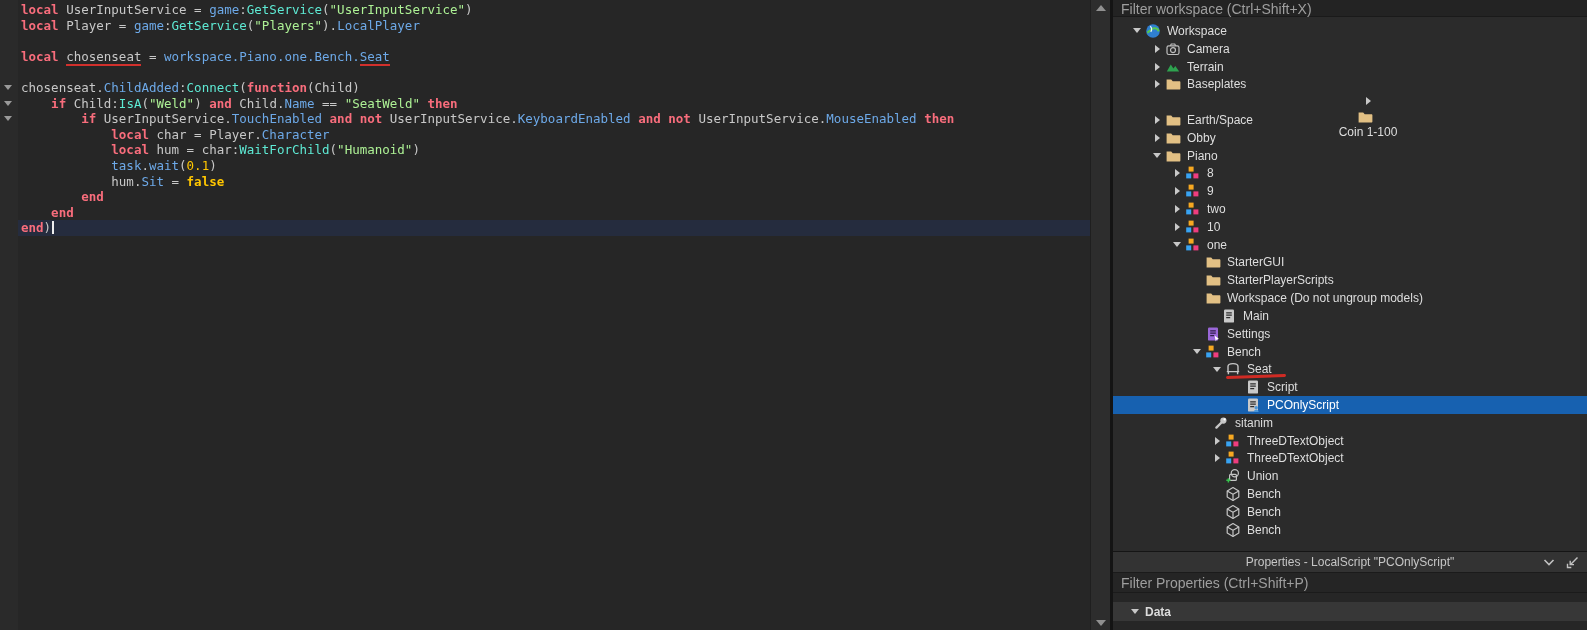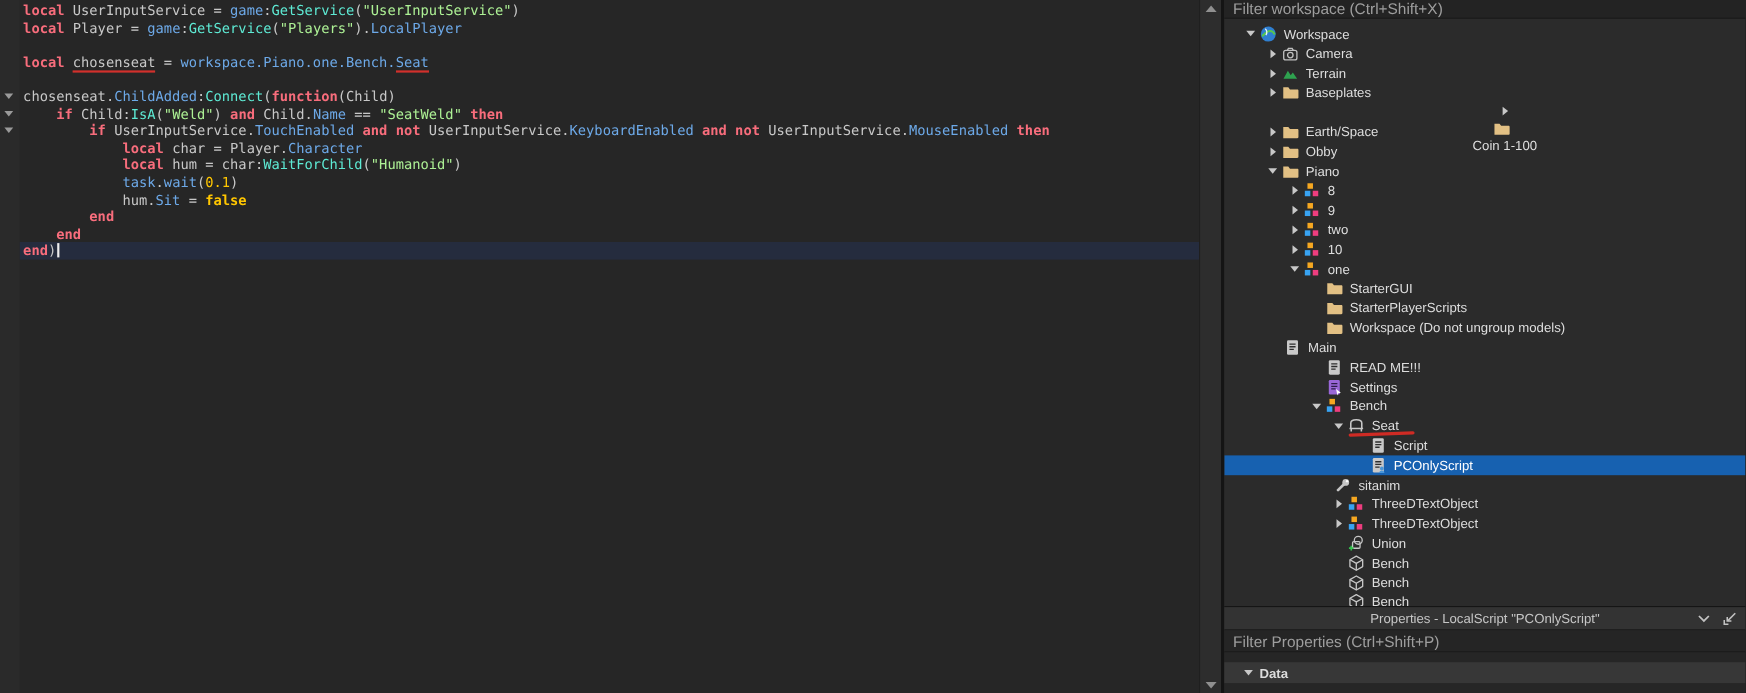--- a/index.html
+++ b/index.html
@@ -284,39 +284,29 @@
         </div>
         <div class="tree-row" style="padding-left: 76px;">
           <span class="expander"></span>
           <span class="tree-icon">
             <svg viewBox="0 0 16 16">
               <path d="M1.6 3.4h4.6l1.5 1.9h6.7c.6 0 1 .4 1 1v6.3c0 .6-.4 1-1 1H1.6z" fill="#e2c084"></path>
             </svg>
           </span>
           <span class="tree-label">Workspace (Do not ungroup models)</span>
         </div>
-        <div class="tree-row" style="padding-left: 38px;">
+        <div class="tree-row" style="padding-left: 92px;">
           <span class="expander"></span>
           <span class="tree-icon">
             <svg viewBox="0 0 16 16">
               <rect x="3" y="1.4" width="10" height="13.2" rx="1.2" fill="#c9c9c9"></rect>
               <path d="M5.2 4.8h5.6M5.2 7.2h5.6M5.2 9.6h4" stroke="#2e2e2e" stroke-width="1.2"></path>
             </svg>
           </span>
           <span class="tree-label">Main</span>
-        </div>
-        <div class="tree-row" style="padding-left: 76px;">
-          <span class="expander"></span>
-          <span class="tree-icon">
-            <svg viewBox="0 0 16 16">
-              <rect x="3" y="1.4" width="10" height="13.2" rx="1.2" fill="#c9c9c9"></rect>
-              <path d="M5.2 4.8h5.6M5.2 7.2h5.6M5.2 9.6h4" stroke="#2e2e2e" stroke-width="1.2"></path>
-            </svg>
-          </span>
-          <span class="tree-label">READ ME!!!</span>
         </div>
         <div class="tree-row" style="padding-left: 76px;">
           <span class="expander"></span>
           <span class="tree-icon">
             <svg viewBox="0 0 16 16">
               <rect x="3" y="1.4" width="10" height="13.2" rx="1.2" fill="#9a67d8"></rect>
               <path d="M5.2 4.8h5.6M5.2 7.2h5.6M5.2 9.6h4" stroke="#2e1d4a" stroke-width="1.2"></path>
               <path d="M9.6 9.6l4.4 3.4-2.4.4-.8 2.2z" fill="#ffffff"></path>
             </svg>
           </span>

